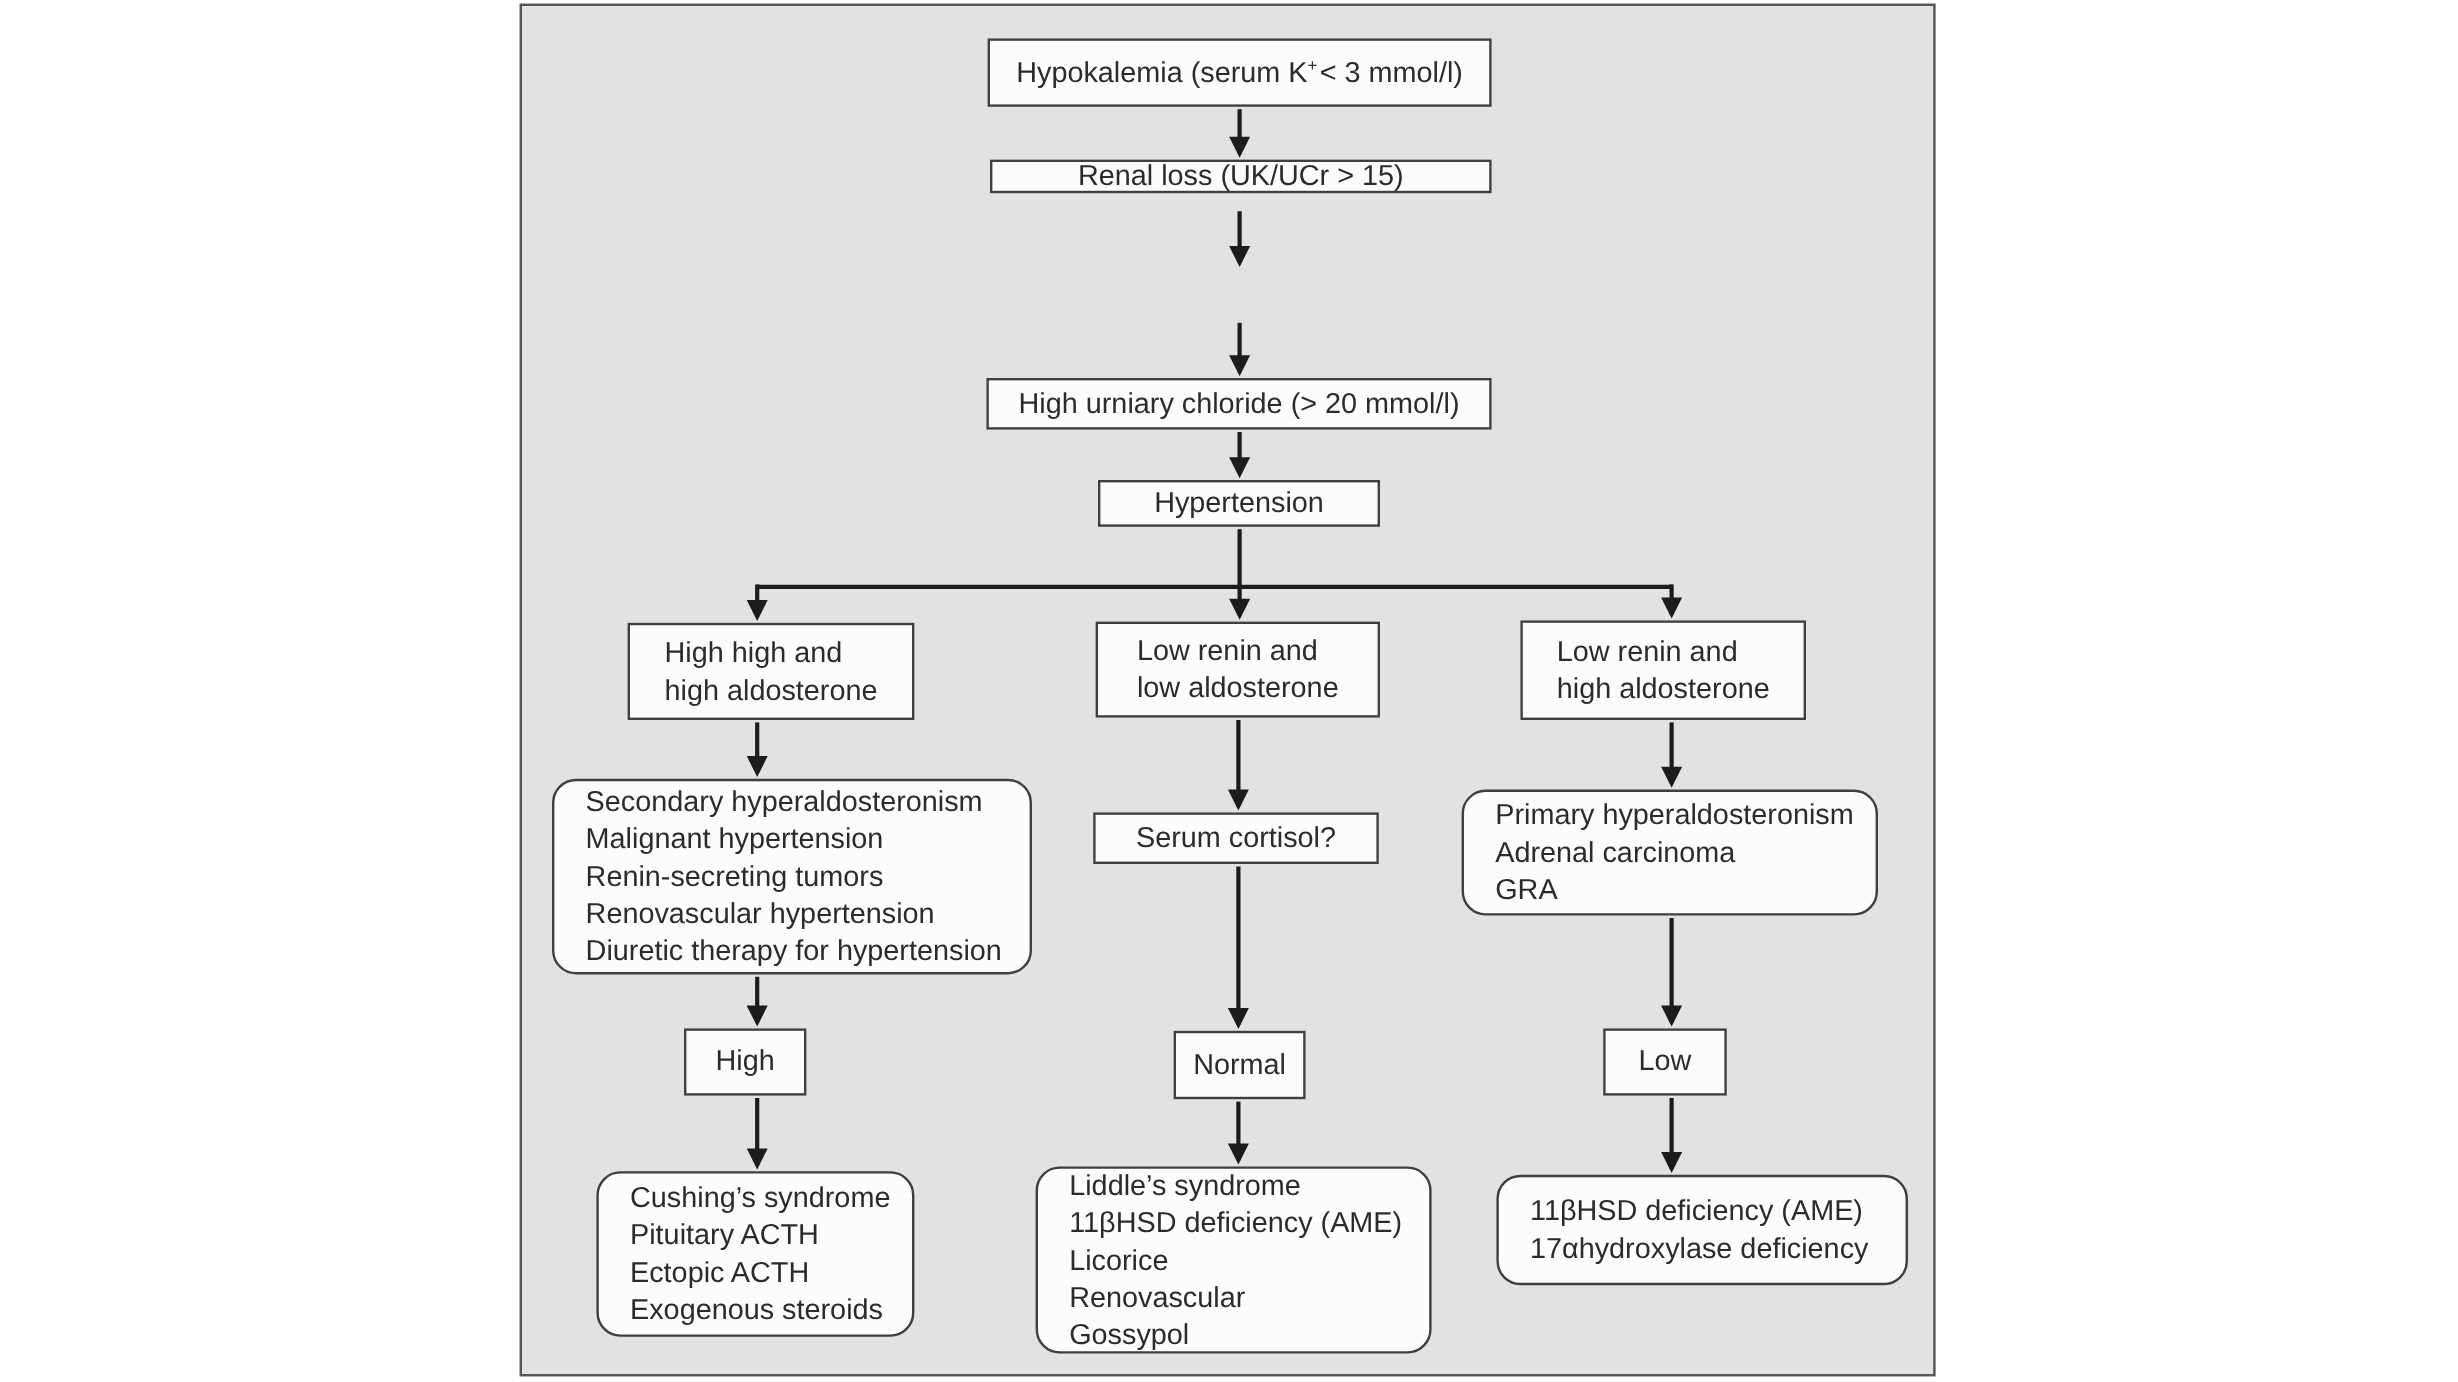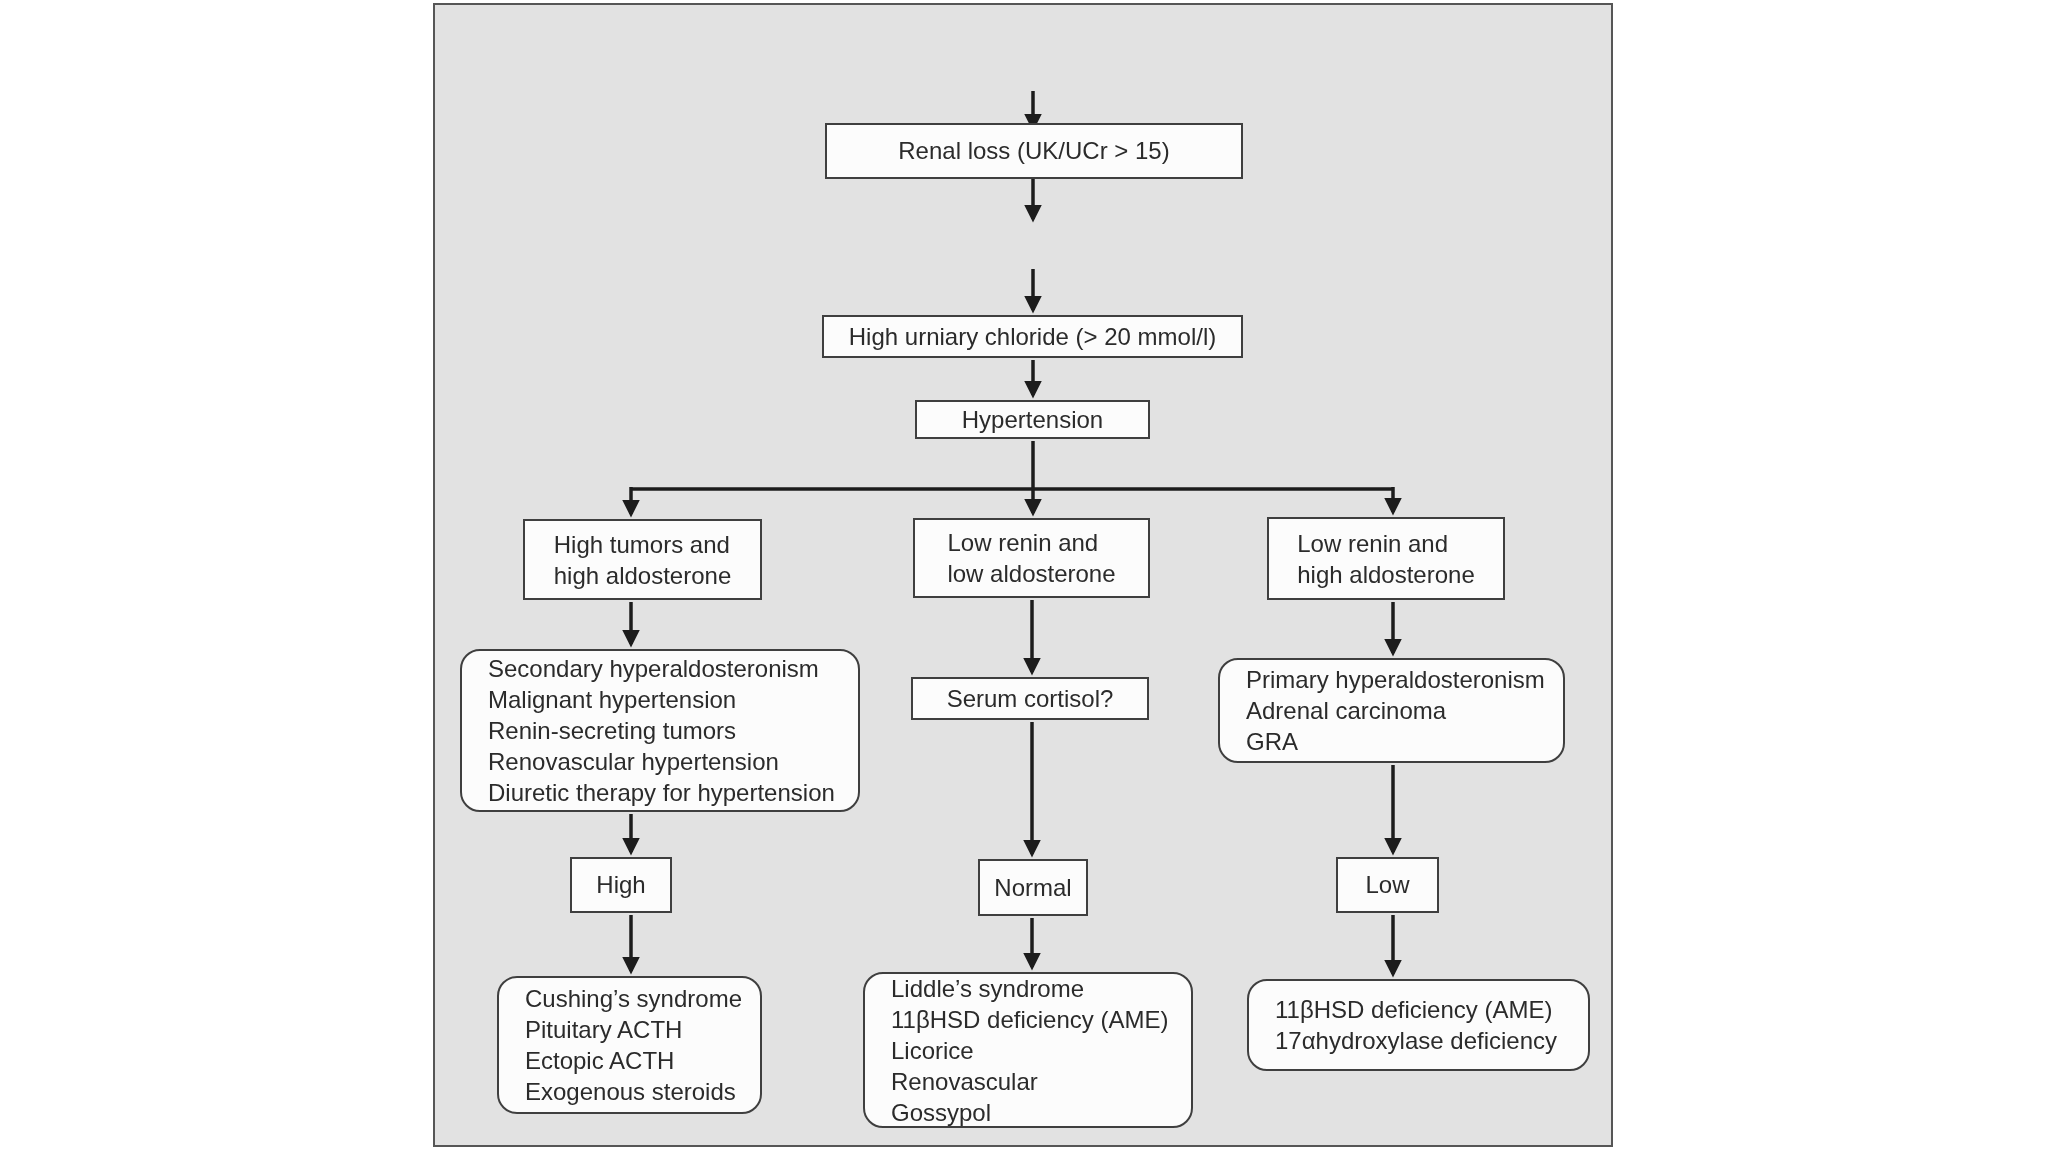--- a/index.html
+++ b/index.html
@@ -53,37 +53,40 @@
       <line x1="631" y1="915" x2="631" y2="971" marker-end="url(#arrow)"></line>
       <line x1="1032" y1="600" x2="1032" y2="672" marker-end="url(#arrow)"></line>
       <line x1="1032" y1="722" x2="1032" y2="854" marker-end="url(#arrow)"></line>
       <line x1="1032" y1="918" x2="1032" y2="967" marker-end="url(#arrow)"></line>
       <line x1="1393" y1="602" x2="1393" y2="653" marker-end="url(#arrow)"></line>
       <line x1="1393" y1="765" x2="1393" y2="852" marker-end="url(#arrow)"></line>
       <line x1="1393" y1="915" x2="1393" y2="974" marker-end="url(#arrow)"></line>
     </g>
   </svg>
 
+  <div class="node txt-center" style="left:823px;top:32px;width:420px;height:57px">
+    <div class="lbl"><span>Hypokalemia (serum K</span><sup class="sup">+</sup><span>&lt; 3 mmol/l)</span></div>
+  </div>
 
-  <div class="node txt-center" style="left:825px;top:123px;width:418px;height:56px">
+  <div class="node txt-center" style="left:825px;top:133px;width:418px;height:28px">
     <div class="lbl">Renal loss (UK/UCr &gt; 15)</div>
   </div>
 
 
   <div class="node txt-center" style="left:822px;top:315px;width:421px;height:43px">
     <div class="lbl">High urniary chloride (&gt; 20 mmol/l)</div>
   </div>
 
   <div class="node txt-center" style="left:915px;top:400px;width:235px;height:39px">
     <div class="lbl">Hypertension</div>
   </div>
 
   <div class="node txt-center-block" style="left:523px;top:519px;width:239px;height:81px">
     <div class="lines">
-      <div>High tumors and</div>
+      <div>High high and</div>
       <div>high aldosterone</div>
     </div>
   </div>
 
   <div class="node txt-center-block" style="left:913px;top:518px;width:237px;height:80px">
     <div class="lines">
       <div>Low renin and</div>
       <div>low aldosterone</div>
     </div>
   </div>

